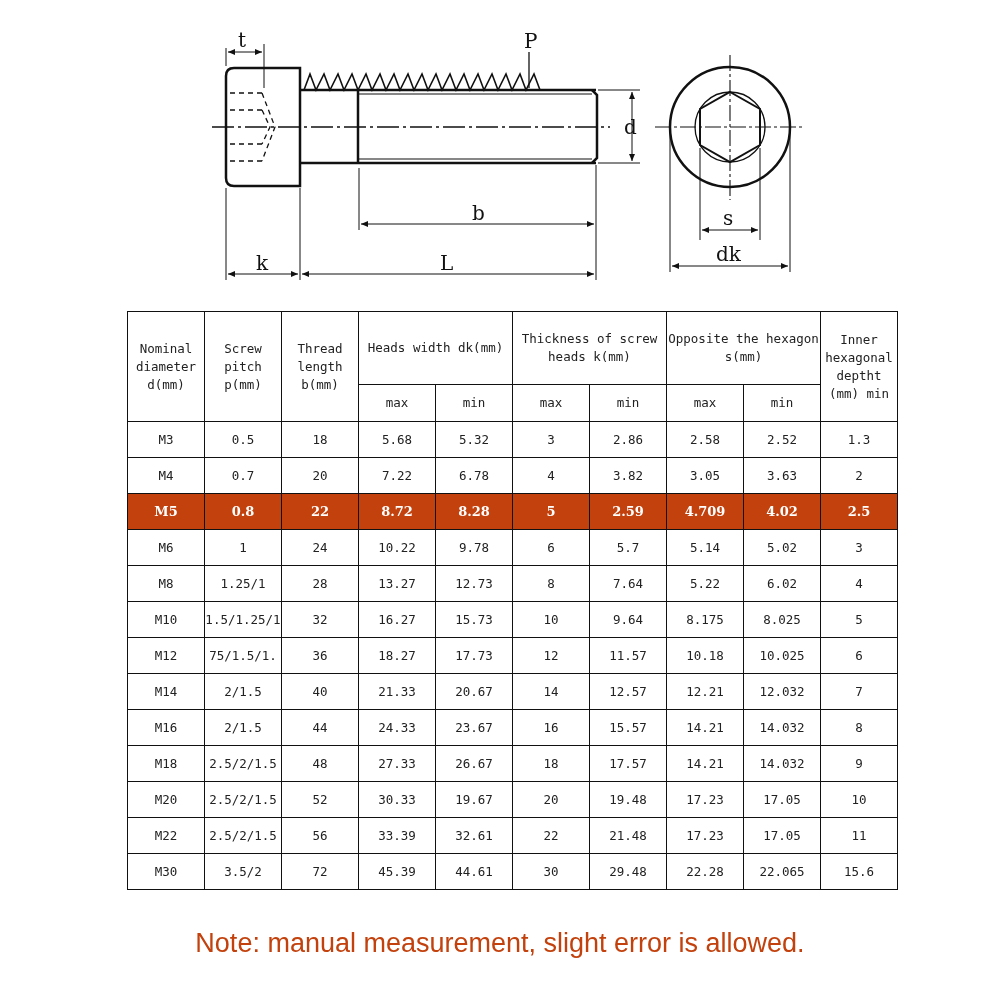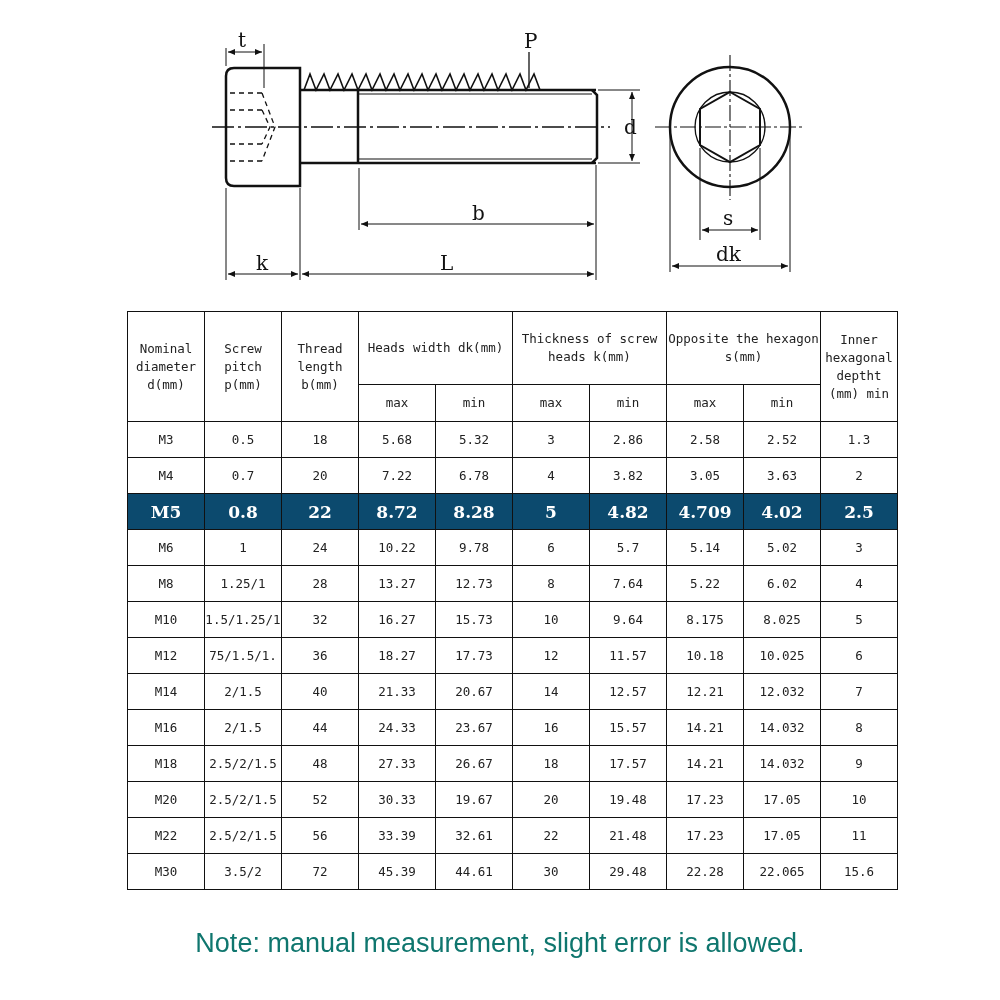--- a/index.html
+++ b/index.html
@@ -16,24 +16,24 @@
   }
   table.spec col { width: 77px; }
   table.spec td, table.spec th {
     border: 1.5px solid #111; text-align: center; vertical-align: middle;
     padding: 0; font-weight: normal; overflow: hidden; white-space: nowrap;
   }
   table.spec th { line-height: 18px; white-space: normal; }
   tr.hdr1 { height: 73px; }
   tr.hdr2 { height: 37px; }
   tr.row { height: 36px; }
-  tr.row.highlight td { background: #0c4a6e; color: #ffffff; font-weight: bold; font-size: 17px; font-family: "DejaVu Serif", "Liberation Serif", serif; }
+  tr.row.highlight td { background: #c2410c; color: #ffffff; font-weight: bold; font-size: 13px; font-family: "DejaVu Serif", "Liberation Serif", serif; }
   .note {
     position: absolute; left: 0; width: 1000px; top: 928px; text-align: center;
-    color: #0f766e; font-family: "Liberation Sans", sans-serif; font-size: 27px;
+    color: #c2410c; font-family: "Liberation Sans", sans-serif; font-size: 27px;
   }
 </style>
 </head>
 <body>
 
 <div class="drawing">
   <svg viewBox="0 0 1000 300" xmlns="http://www.w3.org/2000/svg">
     <defs>
       <marker id="arr" markerWidth="8" markerHeight="8" refX="7" refY="4" orient="auto-start-reverse">
         <path d="M0,1 L7,4 L0,7" fill="#111"></path>
@@ -172,21 +172,21 @@
         <td>3.63</td>
         <td>2</td>
       </tr>
       <tr class="row highlight">
         <td>M5</td>
         <td>0.8</td>
         <td>22</td>
         <td>8.72</td>
         <td>8.28</td>
         <td>5</td>
-        <td>4.82</td>
+        <td>2.59</td>
         <td>4.709</td>
         <td>4.02</td>
         <td>2.5</td>
       </tr>
       <tr class="row">
         <td>M6</td>
         <td>1</td>
         <td>24</td>
         <td>10.22</td>
         <td>9.78</td>

